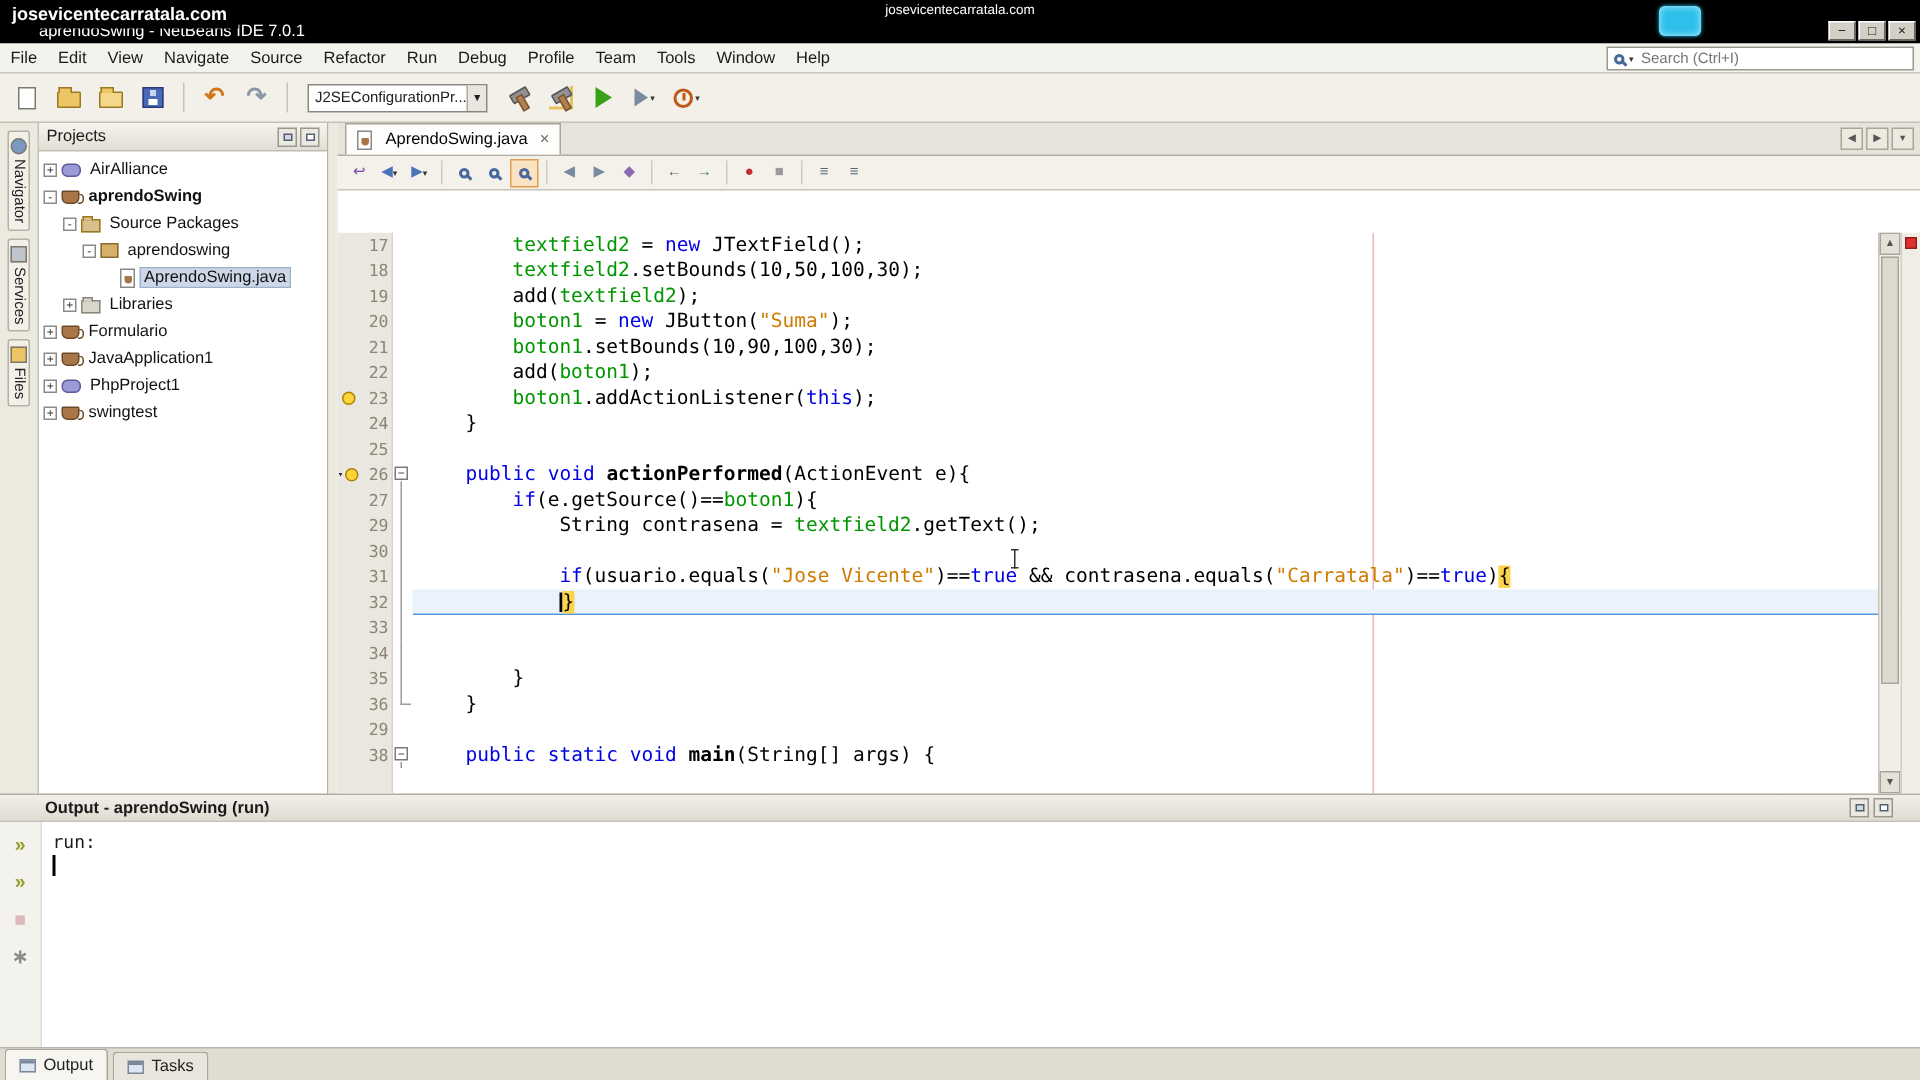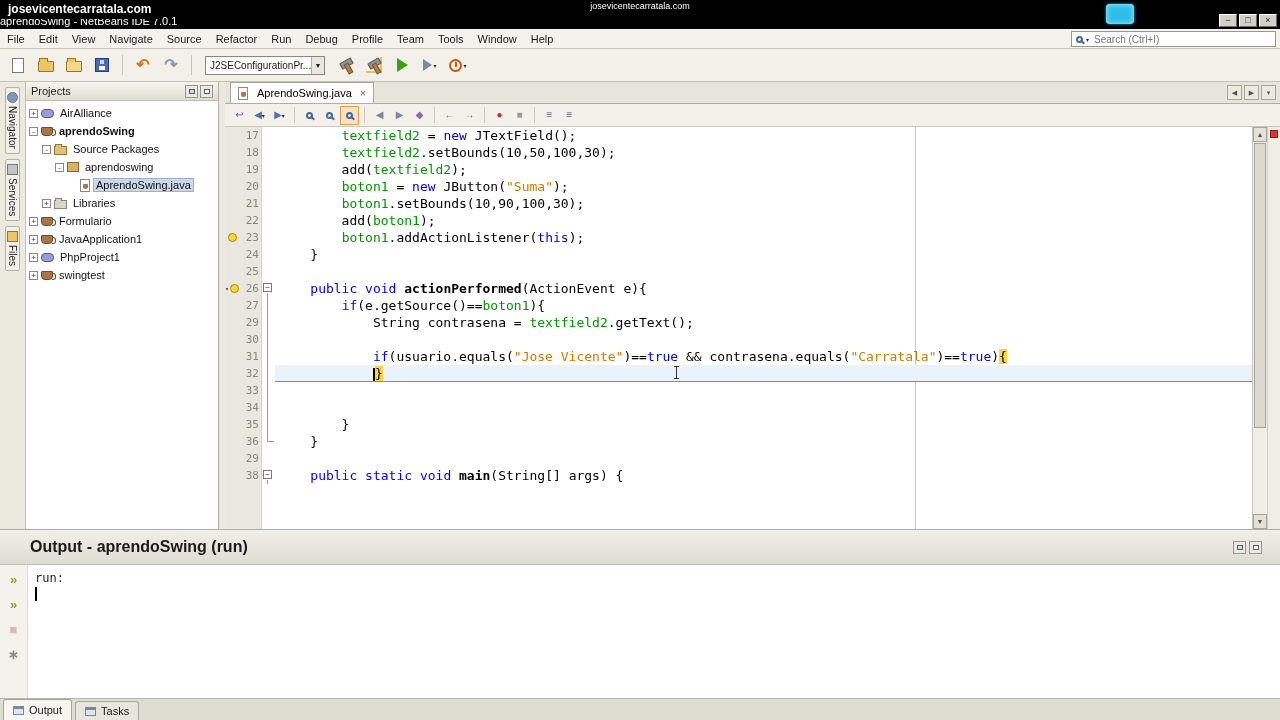--- a/index.html
+++ b/index.html
@@ -9,21 +9,21 @@
 
   
   .top-strip { height:12px; background:#000; color:#fff; text-align:center;
     font-size:9px; line-height:12px; position:relative; z-index:5; }
   .wm-left { position:absolute; left:4px; top:0; background:#000; color:#fff;
     font-size:12px; font-weight:bold; padding:2px 8px 3px 4px; z-index:12; }
   .overlay-logo { position:absolute; right:146px; top:4px; width:28px; height:20px;
     background:#2ec0ea; border-radius:4px; z-index:12;
     box-shadow: inset 0 0 5px #bdf0ff, 0 0 3px #2ec0ea; }
   .titlebar { height:17px; background:#000; color:#fff; display:flex;
-    align-items:center; position:relative; }
+    align-items:center; padding-left:26px; position:relative; }
   .apptitle { font-size:11px; }
   .winbtns { margin-left:auto; display:flex; gap:2px; padding-right:3px; }
   .winbtn { width:18px; height:13px; background:#d2cfc6; border:1px solid;
     border-color:#fff #6a675e #6a675e #fff; color:#222; font-size:9px;
     line-height:11px; text-align:center; }
 
   
   .menubar { height:20px; background:#f4f2ec; border-bottom:1px solid #c8c5bb;
     display:flex; align-items:center; font-size:11px; color:#1a1a1a; position:relative; }
   .menu-item { padding:3px 7px; }
@@ -152,21 +152,21 @@
     font-size:7px; text-align:center; line-height:13px; color:#555; }
 
   .etoolbar { height:23px; background:#f3f1ea; border-bottom:1px solid #c8c5bb;
     display:flex; align-items:center; padding:0 5px; gap:1px; }
   .ebtn { min-width:19px; height:19px; display:flex; align-items:center;
     justify-content:center; font-size:10px; }
   .ebtn.pressed { background:#fae3c2; border:1px solid #e0a050; }
   .esep { width:1px; height:16px; background:#cccabe; margin:0 4px; }
   .eglyph { line-height:1; }
 
-  .code-wrap { flex:1; position:relative; overflow:hidden; }
+  .code-wrap { flex:1; position:relative; overflow:hidden;margin-top:28px; }
   .code-wrap::before { content:""; position:absolute; left:0; top:0; bottom:0;
     width:36px; background:#e9e7df; border-right:1px solid #d6d3c9; }
   .margin-line { position:absolute; left:690px; top:0; bottom:0; width:1px;
     background:#f2b4b4; }
   .code-lines { position:relative; }
   .code-row { height:17px; display:flex; font:13px "DejaVu Sans Mono", monospace;
     line-height:17px; white-space:pre; }
   .cell-glyph { width:14px; flex:none; display:flex; align-items:center;
     justify-content:center; gap:1px; position:relative; z-index:2; }
   .garrow { font-size:6px; color:#222; }
@@ -207,23 +207,23 @@
   .sthumb { position:absolute; left:1px; right:1px; top:16px; height:285px;
     background:#dcd9ce; border:1px solid #a8a59b; }
   .estripe { position:absolute; right:0; top:0; bottom:0; width:13px;
     background:#f0ede5; border-left:1px solid #d0cdc3; }
   .emark { position:absolute; right:2px; top:3px; width:8px; height:8px;
     background:#e03030; border:1px solid #902020; }
 
   
   .output { height:169px; display:flex; flex-direction:column;
     border-top:1px solid #b0ada3; }
-  .output-header { height:35px; background:linear-gradient(#f1efe9,#dedbd1);
+  .output-header { height:18px; background:linear-gradient(#f1efe9,#dedbd1);
     border-bottom:1px solid #c4c1b7; display:flex; align-items:center;
-    font-size:16px; font-weight:bold; padding:0 18px 0 30px; color:#1a1a1a; }
+    font-size:11px; font-weight:bold; padding:0 18px 0 30px; color:#1a1a1a; }
   .oh-btns { margin-left:auto; display:flex; gap:3px; }
   .output-body { flex:1; display:flex; background:#fff; min-height:0; }
   .out-toolbar { width:28px; background:#f4f2ec; border-right:1px solid #ddd;
     display:flex; flex-direction:column; align-items:center; padding-top:6px; gap:9px; }
   .obtn { width:18px; height:16px; display:flex; align-items:center;
     justify-content:center; font-weight:bold; font-size:13px; line-height:1; }
   .out-text { flex:1; font:12px "DejaVu Sans Mono", monospace; padding:5px 7px;
     color:#1a1a1a; }
   .out-line { height:16px; line-height:16px; white-space:pre; }
   .out-line.error { color:#d40000; }

